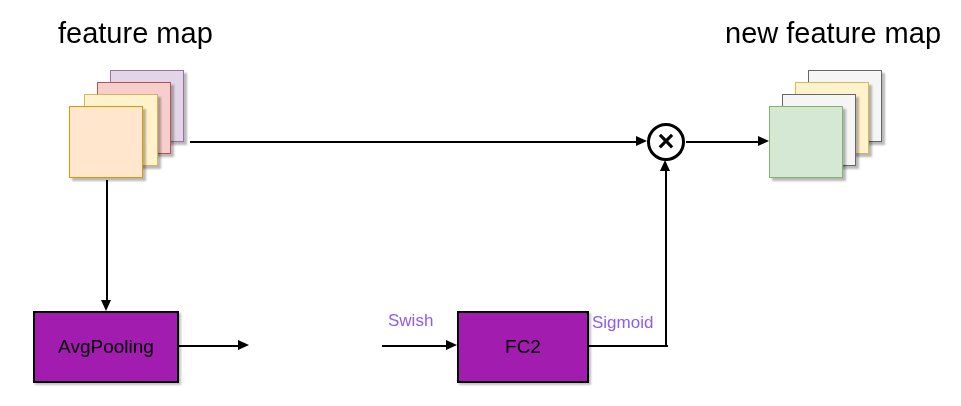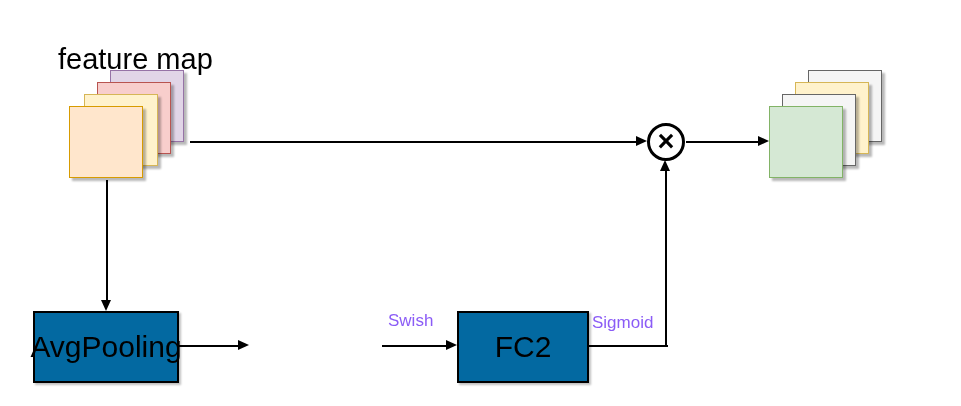--- a/index.html
+++ b/index.html
@@ -10,21 +10,20 @@
     font-family:"Liberation Sans", sans-serif;
     color:#000;
     overflow:hidden;
   }
   .title{
     position:absolute;
     font-size:29px;
     line-height:1.1;
     color:#000;
     white-space:nowrap;
-    margin-top:26px;
   }
   #title-left{left:58px;top:18px;}
   #title-right{left:725px;top:18px;}
 
   .stack{display:contents;}
   .layer{
     position:absolute;
     width:74px;height:72px;
     border:1.5px solid #999;
     box-sizing:border-box;
@@ -36,25 +35,25 @@
   .fm1{left:84px; top:94px;}
   .fm0{left:69px; top:106px;}
   .nf3{left:808px;top:70px;}
   .nf2{left:795px;top:82px;}
   .nf1{left:782px;top:94px;}
   .nf0{left:769px;top:106px;}
 
   .box{
     position:absolute;
     top:311px;height:72px;
-    background:#0369a1;
+    background:#a21caf;
     border:2px solid #000;
     box-sizing:border-box;
     display:flex;align-items:center;justify-content:center;
-    font-size:30px;
+    font-size:19px;
     box-shadow:2px 2px 2px rgba(0,0,0,0.25);
   }
   #box-avgpooling{left:33px;width:146px;}
   #box-fc1{left:248px;width:134px;}
   #box-fc2{left:457px;width:132px;}
 
   .hline{position:absolute;height:2px;background:#000;}
   .vline{position:absolute;width:2px;background:#000;}
 
   .arrow-right{
@@ -122,20 +121,21 @@
     line-height:1;
     transform:translateY(-1px);
   }
 </style>
 </head>
 <body>
 
 <div class="canvas">
 
   <div class="title" id="title-left">feature map</div>
+  <div class="title" id="title-right">new feature map</div>
 
   <div class="stack" id="stack-feature-map">
     <div class="layer fm3" style="background: rgb(225, 213, 231); border-color: rgb(150, 115, 166);"></div>
     <div class="layer fm2" style="background: rgb(248, 206, 204); border-color: rgb(184, 84, 80);"></div>
     <div class="layer fm1" style="background: rgb(255, 242, 204); border-color: rgb(214, 182, 86);"></div>
     <div class="layer fm0" style="background: rgb(255, 230, 204); border-color: rgb(215, 155, 0);"></div>
   </div>
 
   <div class="stack" id="stack-new-feature-map">
     <div class="layer nf3" style="background: rgb(245, 245, 245); border-color: rgb(102, 102, 102);"></div>

